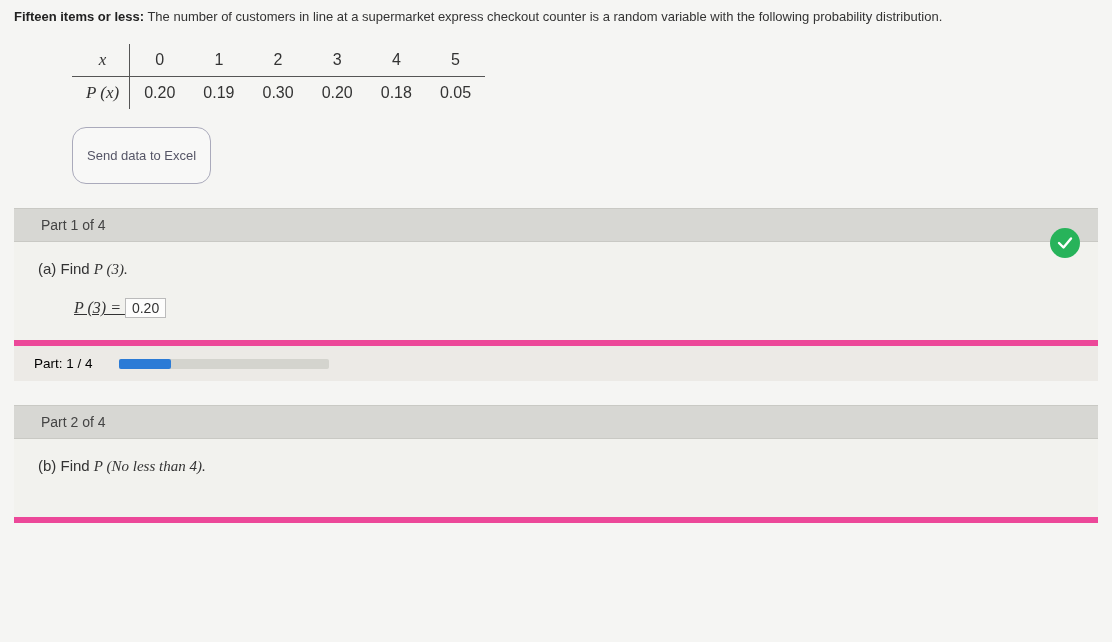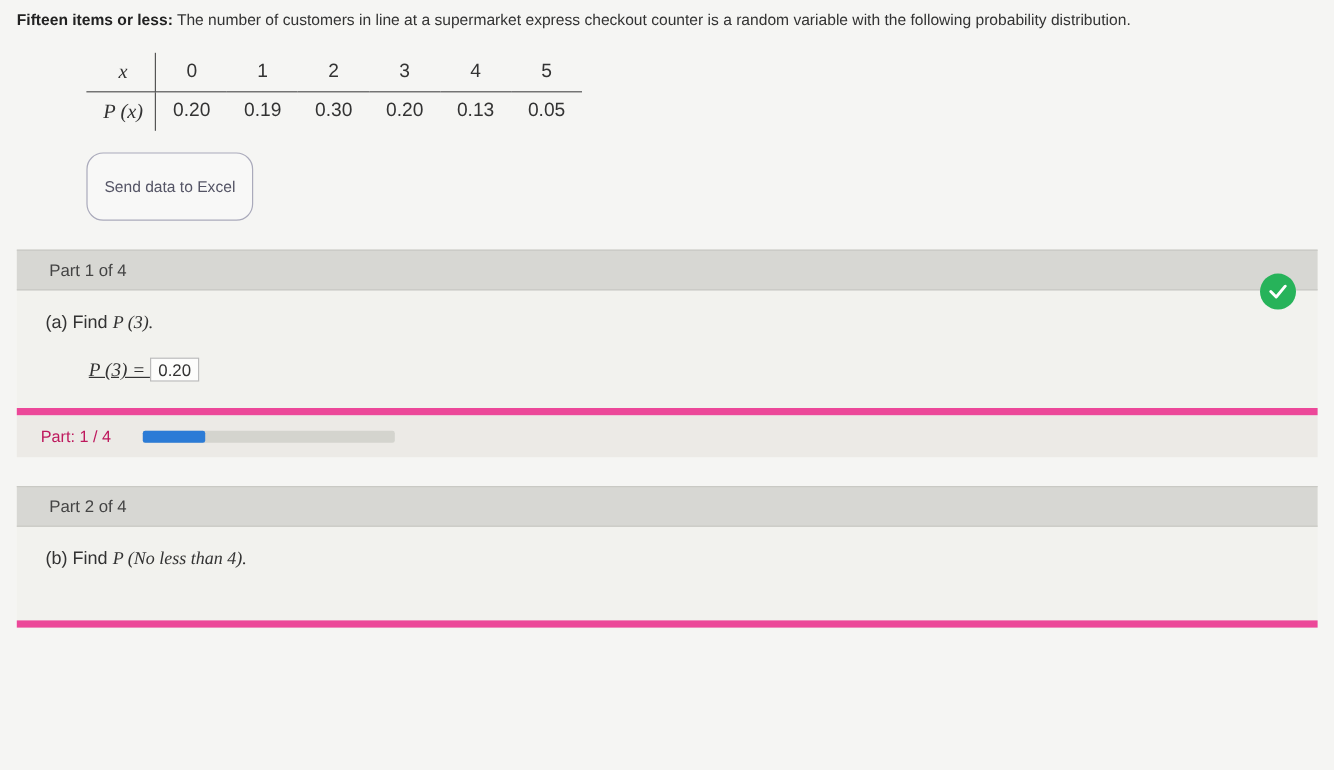--- a/index.html
+++ b/index.html
@@ -87,21 +87,21 @@
       top: 20px;
       width:30px;height:30px;border-radius:50%;
       background:#27b35a;
       display:flex;align-items:center;justify-content:center;
     }
     .check-badge svg{width:18px;height:18px;}
     .progress-row{
       background:#eceae6;
       padding:10px 20px;
       display:flex;align-items:center;gap:26px;
-      font-size:13.5px;color:#be185d;
+      font-size:13.5px;color:#000000;
     }
     .progress-track{
       width:210px;height:10px;background:#d4d4ce;border-radius:2px;position:relative;
     }
     .progress-fill{
       height:100%;background:#2b7bd6;border-radius:2px;width:25%;
     }
     .btn-group{
       display:inline-flex;
       border:1px solid #b8b8b2;
@@ -140,21 +140,21 @@
       <td>3</td>
       <td>4</td>
       <td>5</td>
     </tr>
     <tr>
       <td class="row-label">P (x)</td>
       <td>0.20</td>
       <td>0.19</td>
       <td>0.30</td>
       <td>0.20</td>
-      <td>0.13</td>
+      <td>0.18</td>
       <td>0.05</td>
     </tr>
   </tbody>
     </table>
 </div>
 
 <button class="excel-btn">Send data to Excel</button>
 
 <div class="part1-wrapper">
   <div class="part-header">

